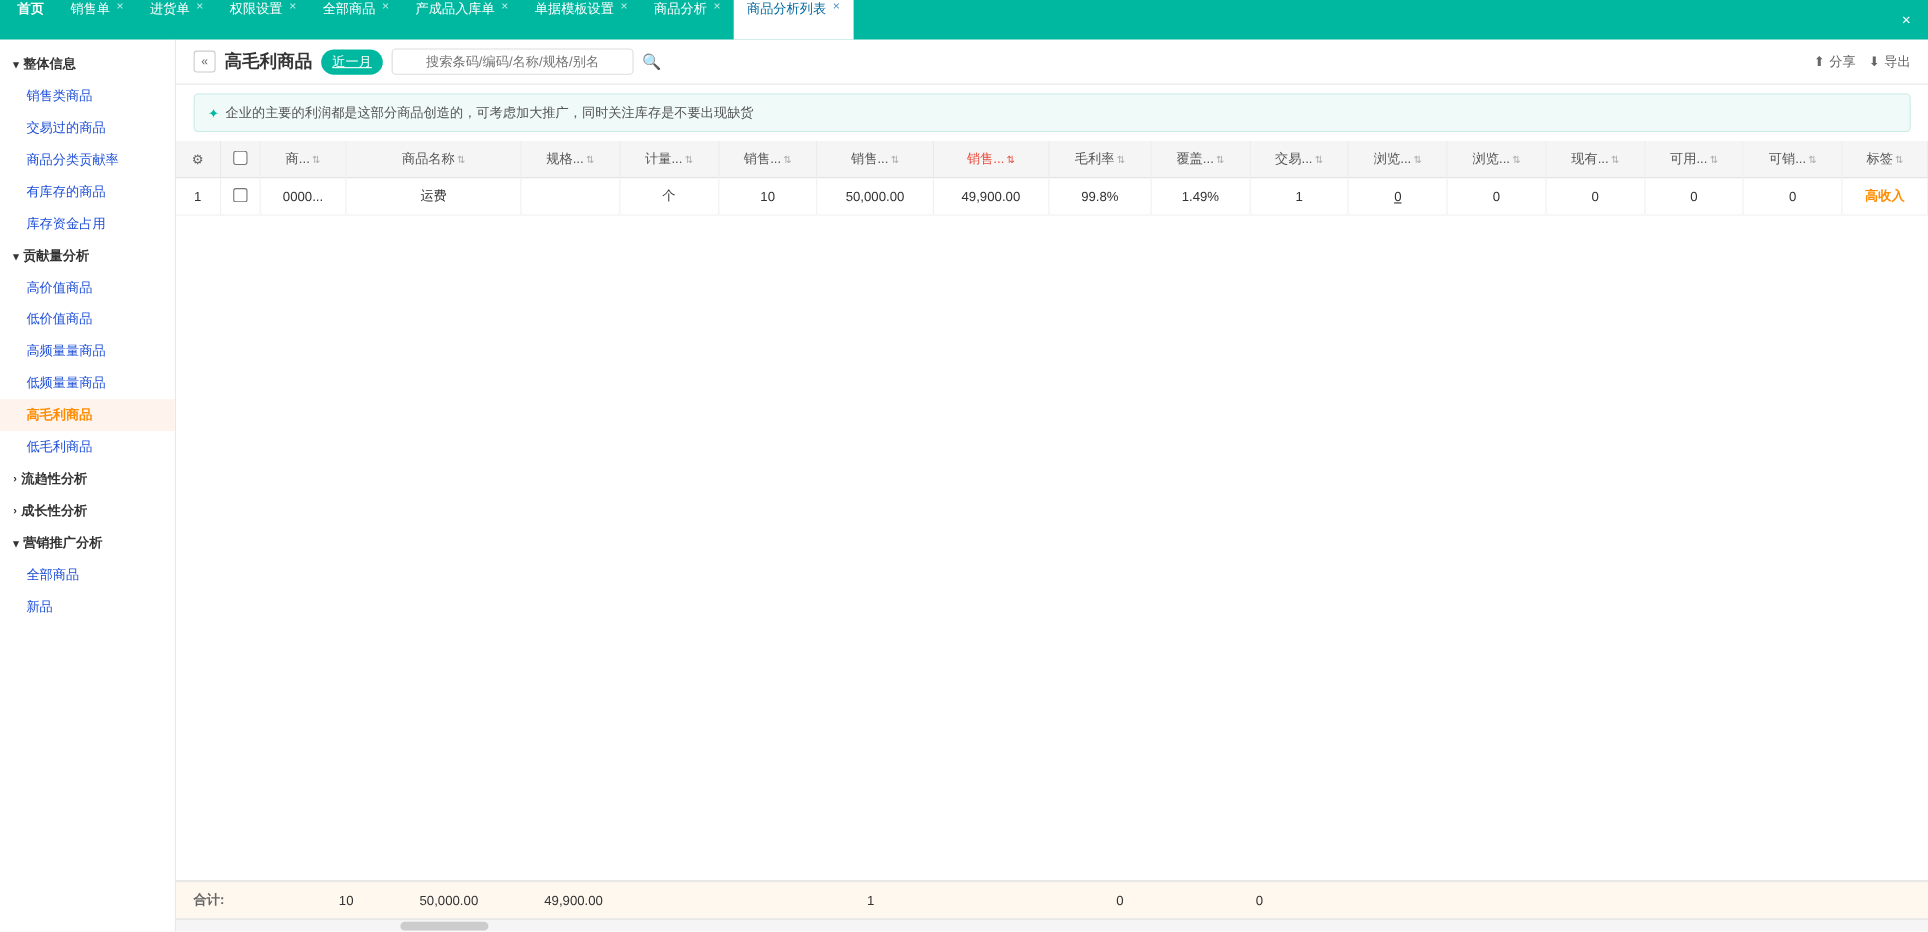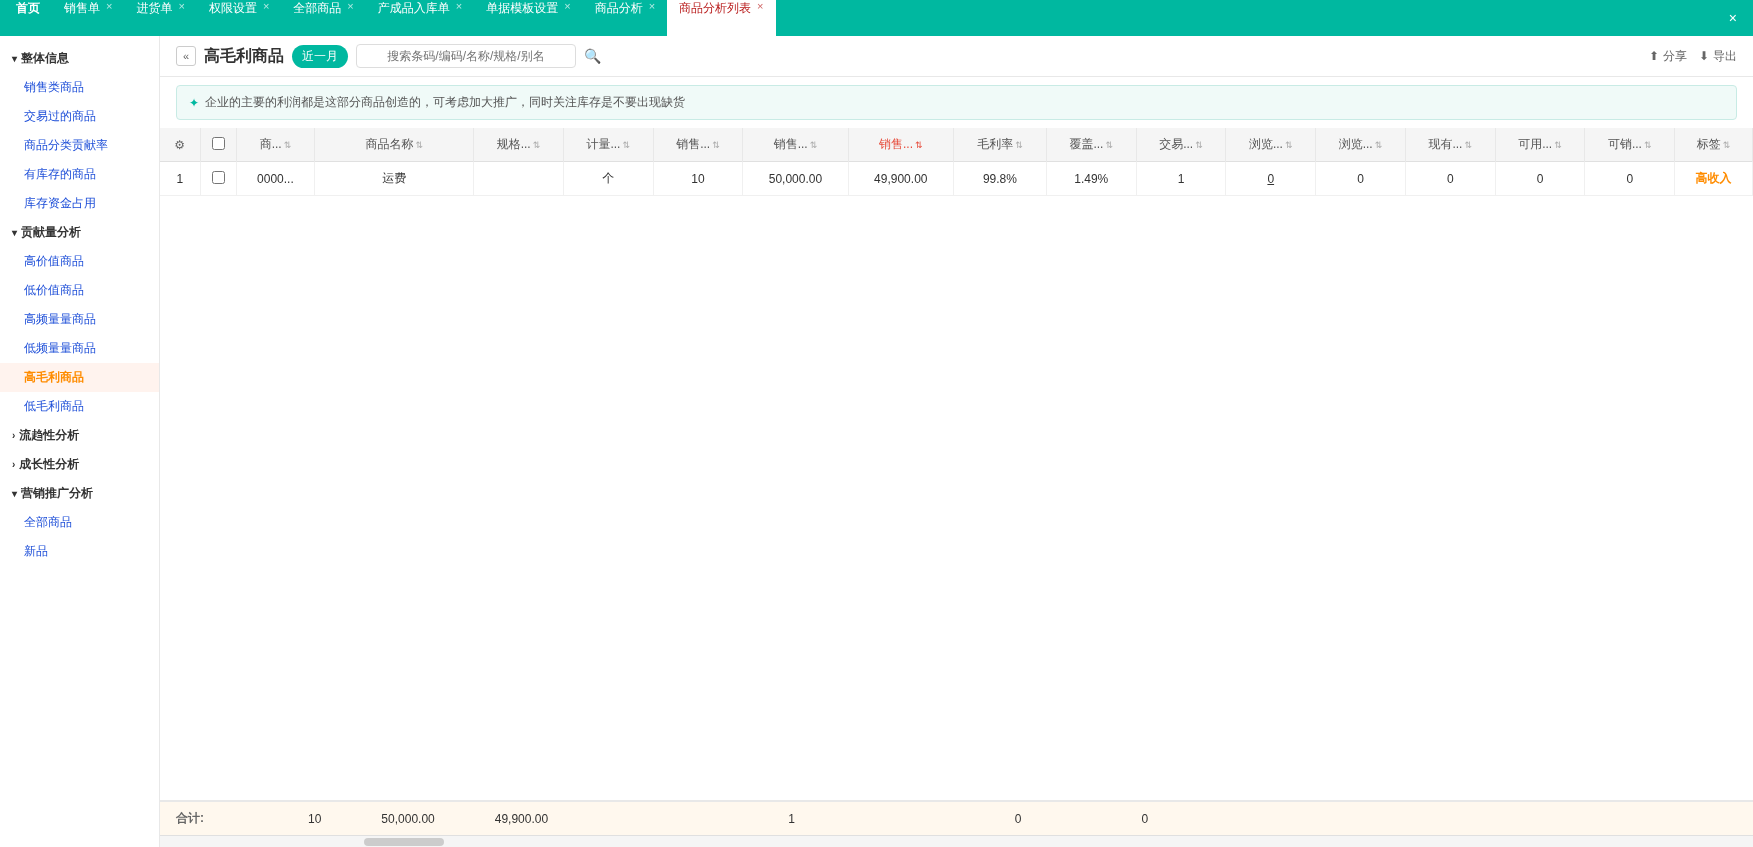--- a/index.html
+++ b/index.html
@@ -20,21 +20,21 @@
       height: 36px;
       display: flex;
       align-items: flex-start;
       cursor: pointer;
       white-space: nowrap;
       font-size: 13px;
       position: relative;
     }
     .top-nav .nav-item.active {
       background: #fff;
-      color: #b91c1c;
+      color: #0369a1;
     }
     .top-nav .nav-item .close-x {
       margin-left: 6px;
       font-size: 11px;
       opacity: 0.7;
       cursor: pointer;
     }
     .top-nav .nav-item.home { font-weight: bold; }
     .top-nav-spacer { flex: 1; }
     .top-nav .win-close {
@@ -118,20 +118,21 @@
       color: #333;
     }
     .content-header .filter-btn {
       background: #00b8a0;
       color: #fff;
       border: none;
       border-radius: 12px;
       padding: 3px 10px;
       cursor: pointer;
       font-size: 12px;
+      text-decoration: underline;
     }
     .content-header .search-input {
       border: 1px solid #ddd;
       border-radius: 4px;
       padding: 4px 8px;
       width: 220px;
       outline: none;
       color: #999;
       text-align: center;
     }

